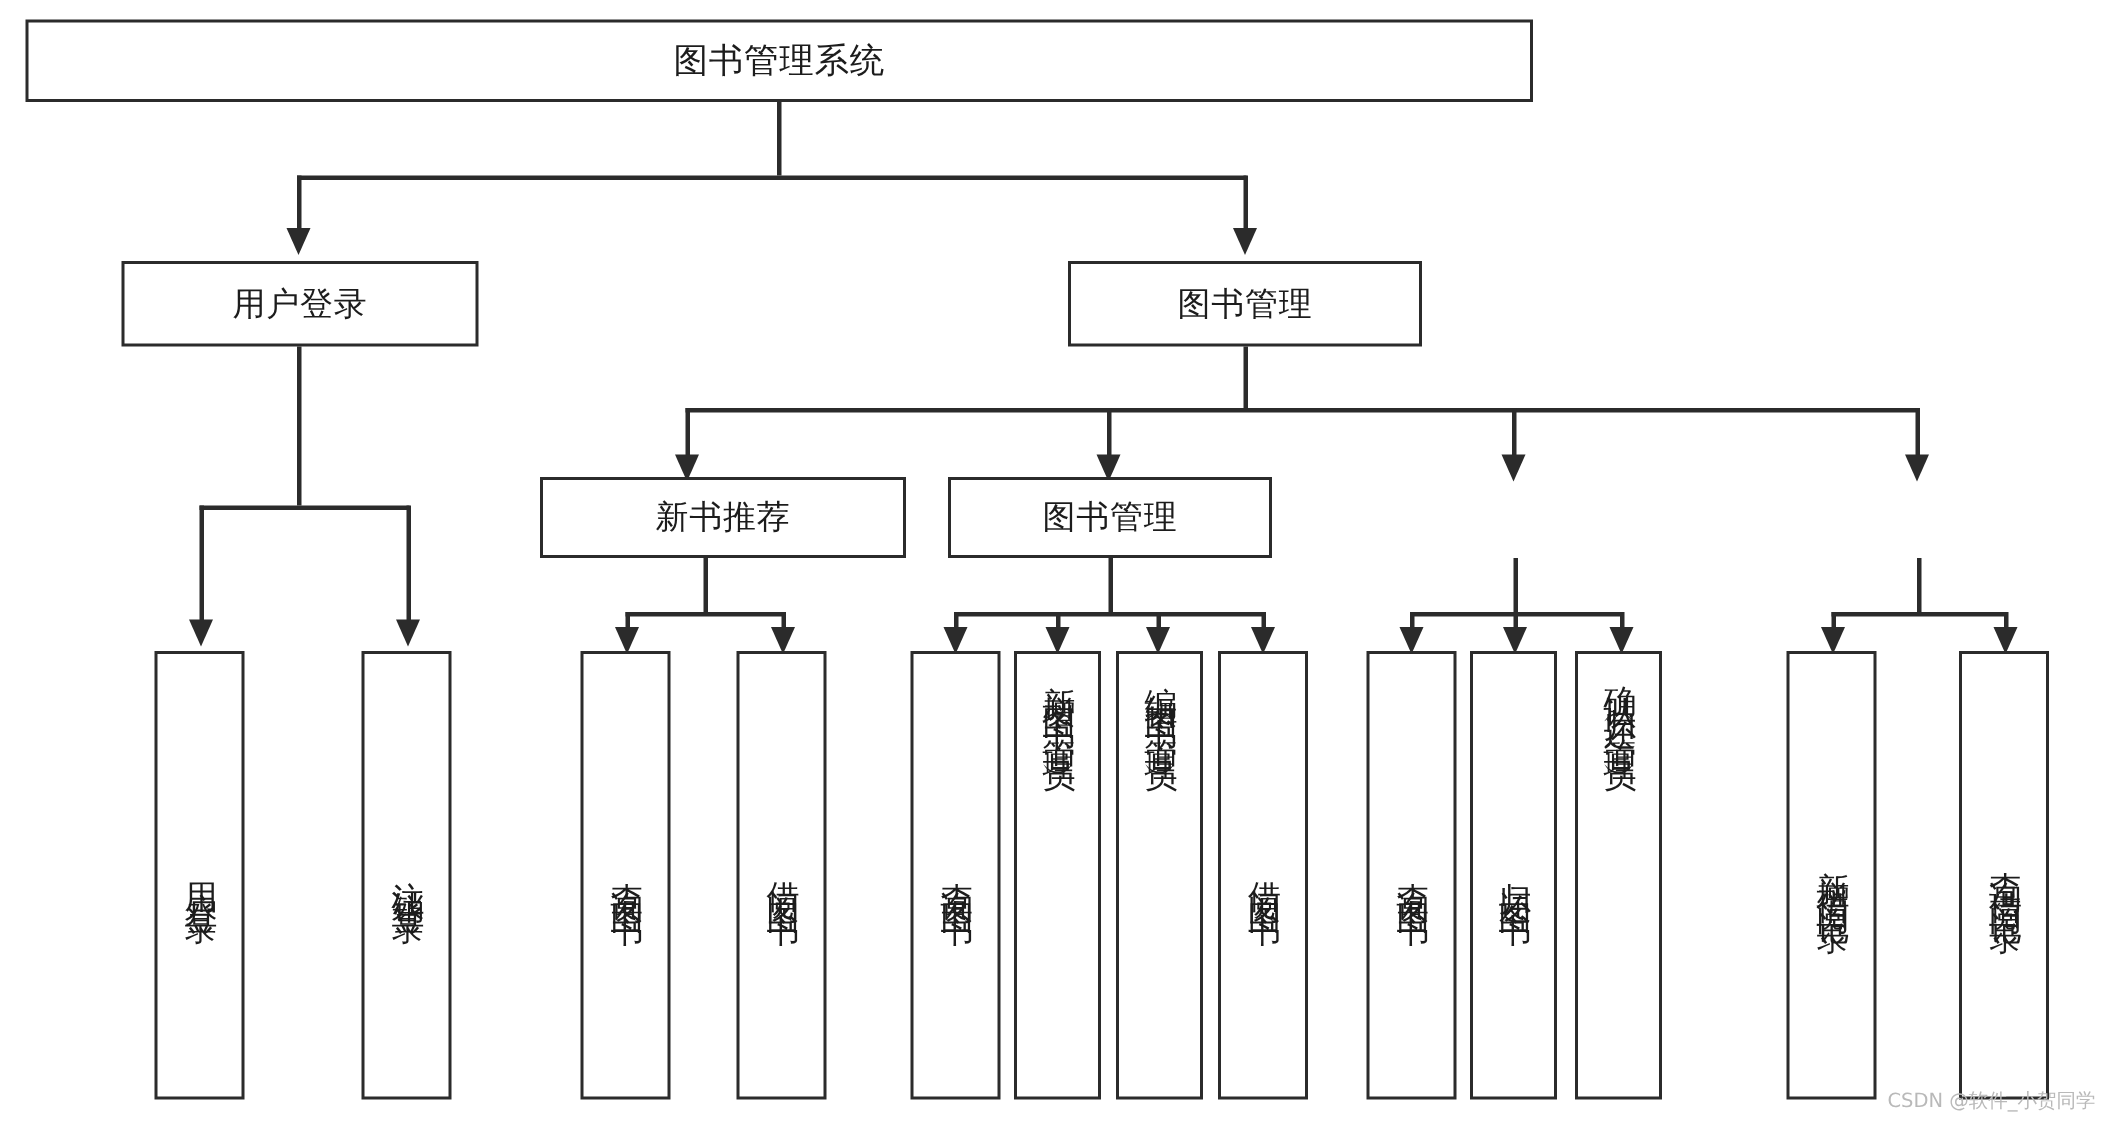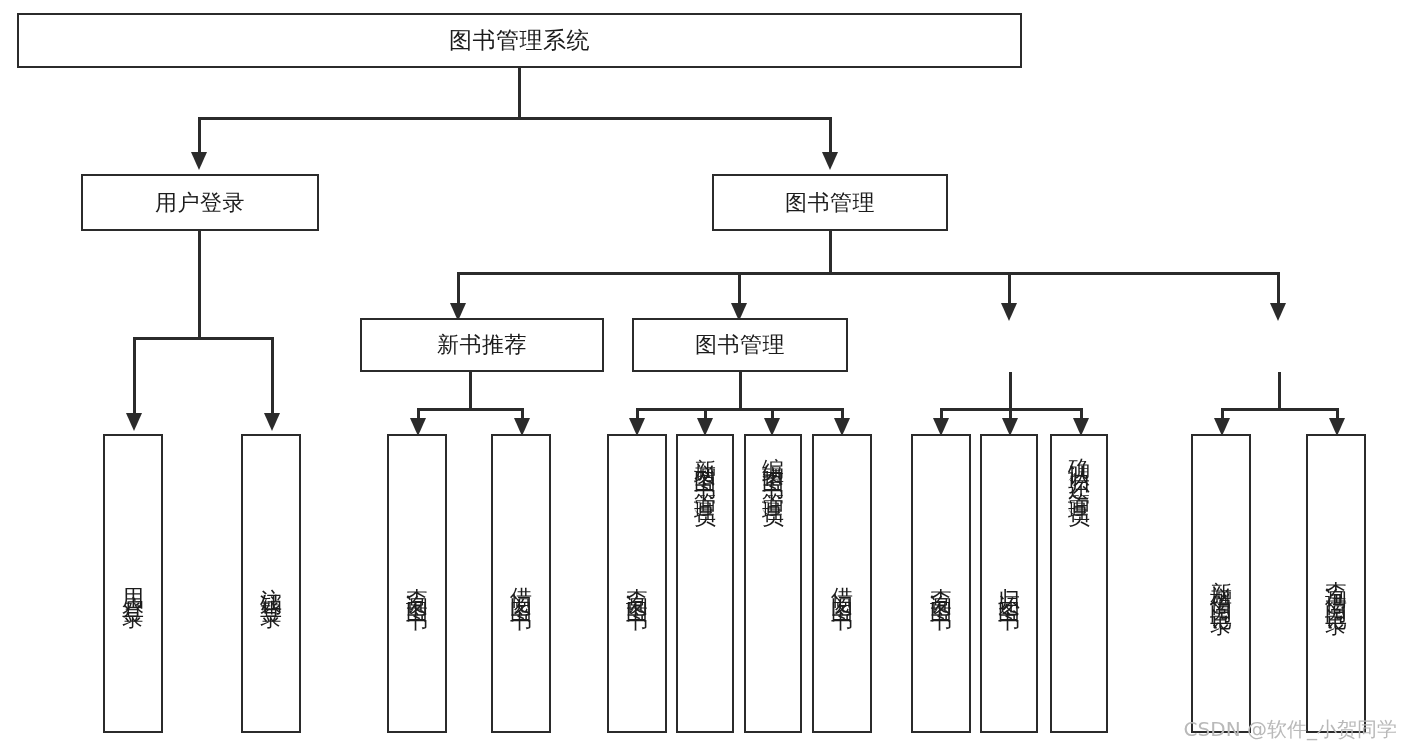--- a/index.html
+++ b/index.html
@@ -68,21 +68,21 @@
     height: 0;
     border-left: 8px solid transparent;
     border-right: 8px solid transparent;
     border-top: 18px solid #2b2b2b;
   }
   
   #watermark {
     position: absolute;
     right: 8px;
     bottom: 4px;
-    font-size: 20px;
+    font-size: 13px;
     color: #b9b9b9;
     white-space: nowrap;
     font-family: "DejaVu Sans", "Liberation Sans", sans-serif;
   }
 </style>
 </head>
 <body>
 
 <div id="canvas">
 

